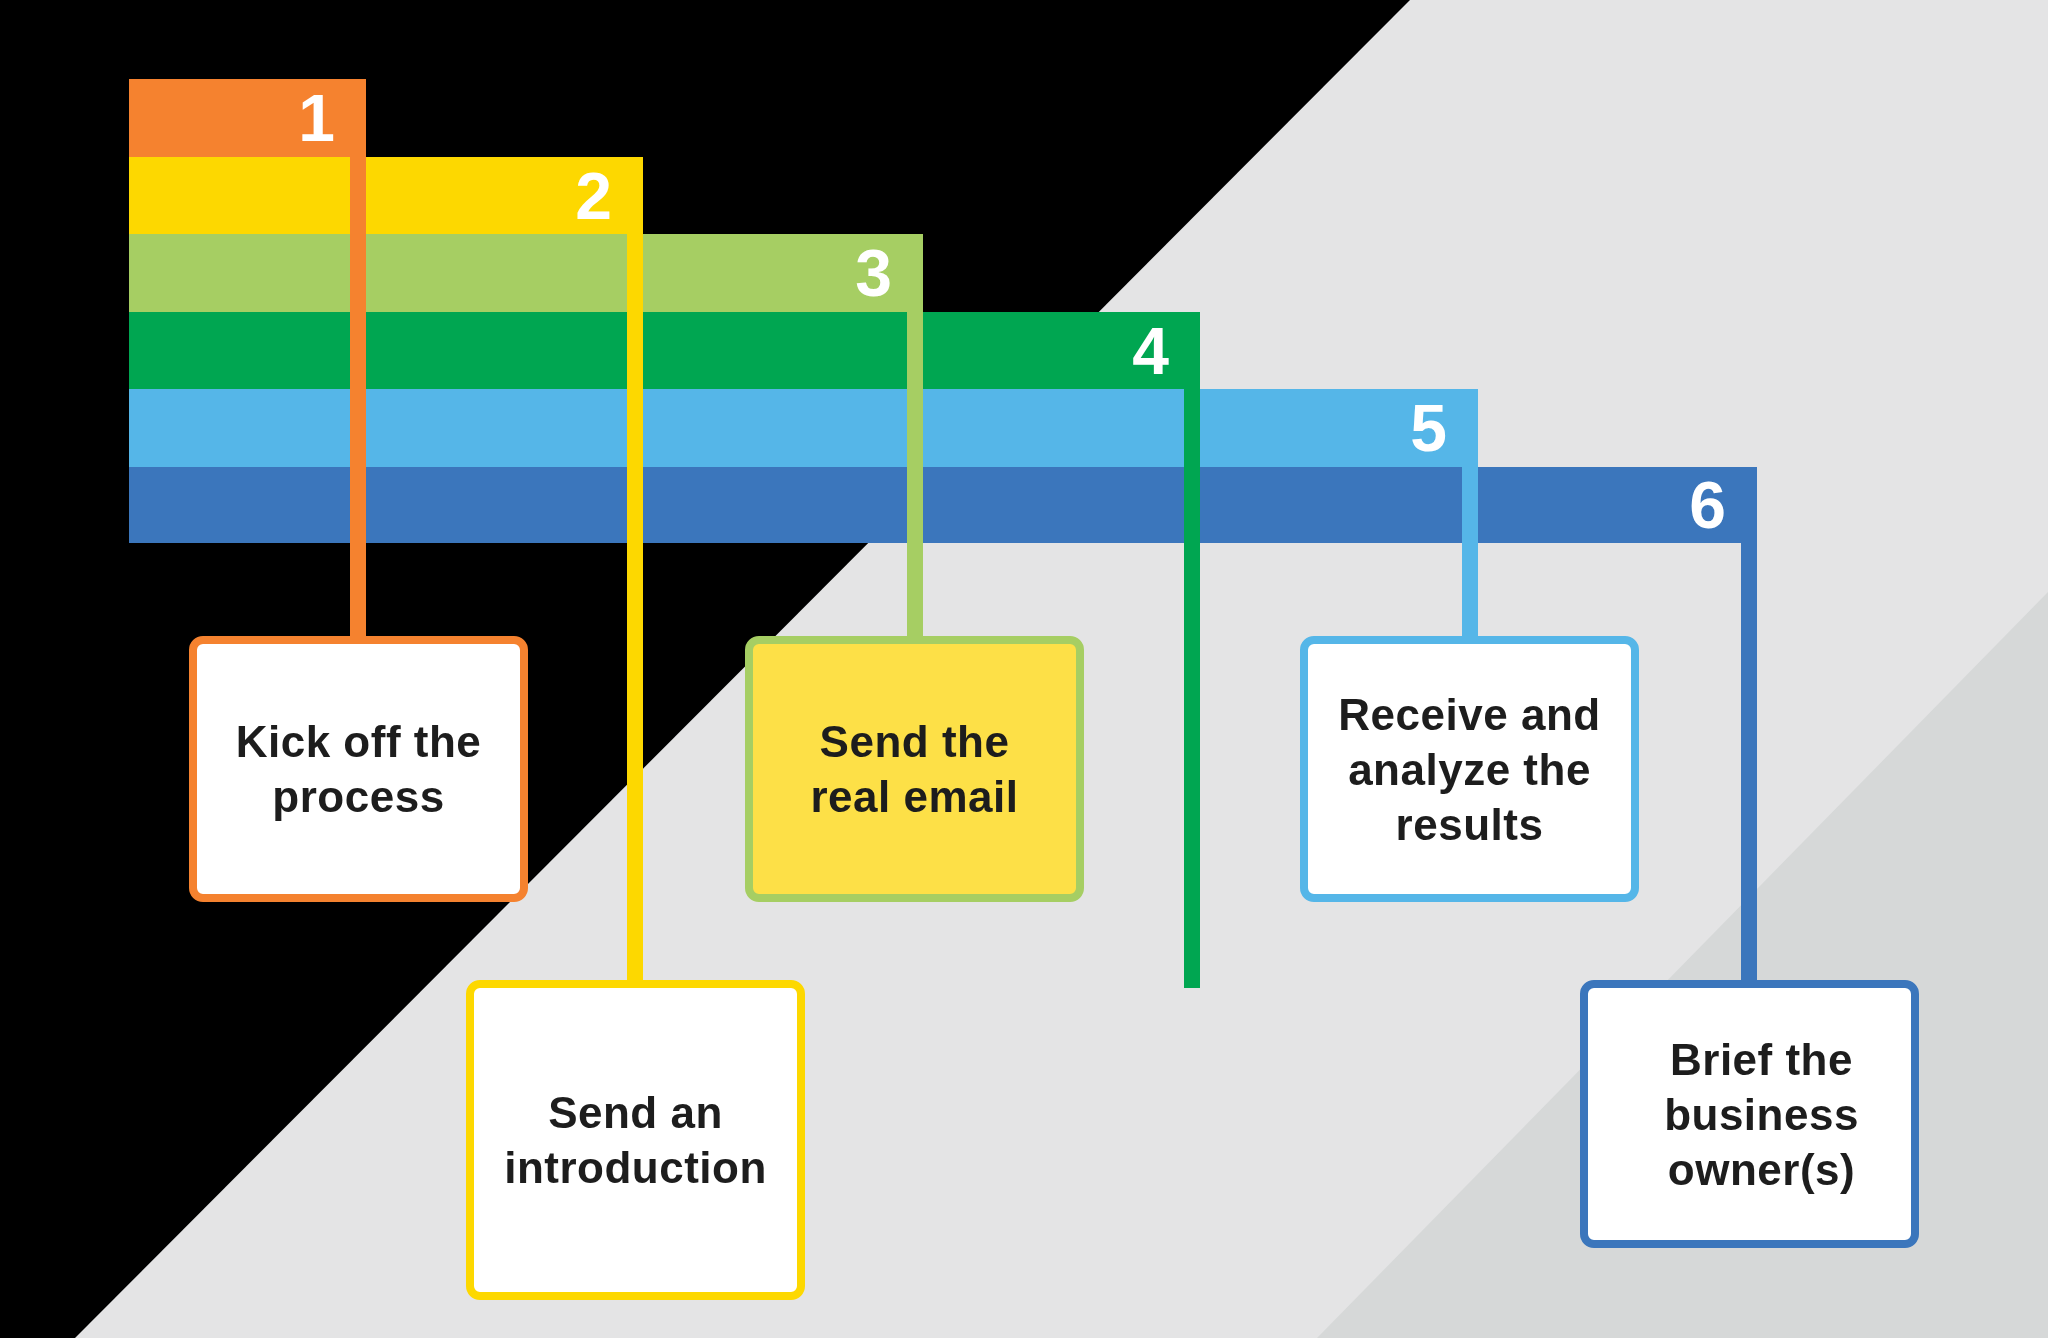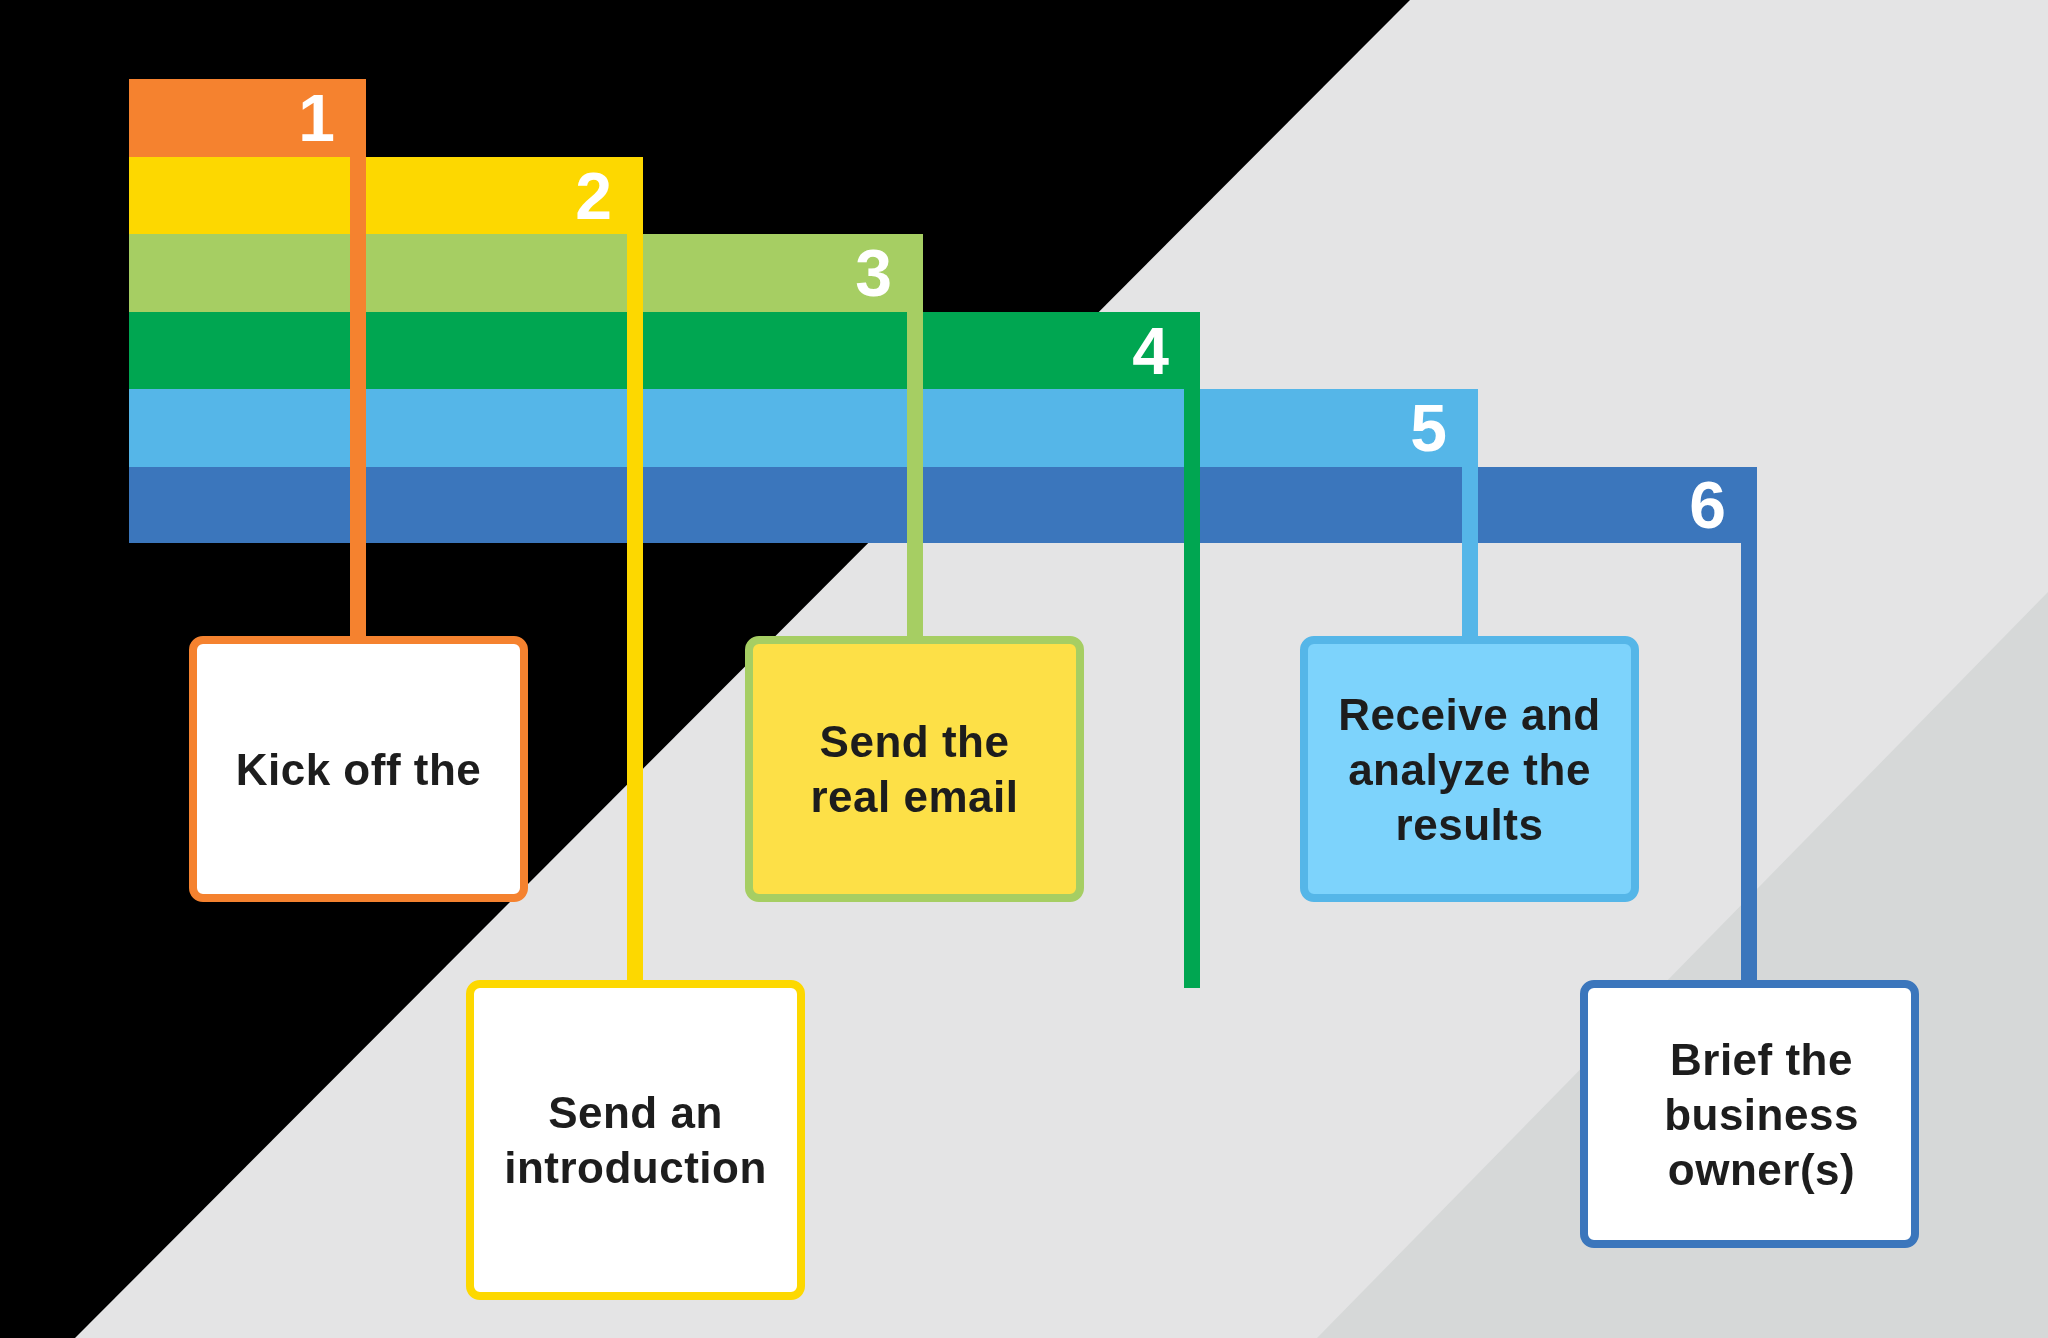--- a/index.html
+++ b/index.html
@@ -96,35 +96,36 @@
       <div class="connector" style="left: 627px; top: 234px; width: 16px; height: 754px; background: rgb(253, 216, 0);"></div>
       <div class="connector" style="left: 907px; top: 312px; width: 16px; height: 332px; background: rgb(166, 206, 99);"></div>
       <div class="connector" style="left: 1184px; top: 389px; width: 16px; height: 599px; background: rgb(0, 166, 81);"></div>
       <div class="connector" style="left: 1462px; top: 467px; width: 16px; height: 177px; background: rgb(85, 182, 232);"></div>
       <div class="connector" style="left: 1741px; top: 543px; width: 16px; height: 445px; background: rgb(59, 118, 188);"></div>
     </div>
   <div class="layer" id="cards-layer">
       <div class="card" style="left: 189px; top: 636px; width: 339px; height: 266px; border-color: rgb(245, 130, 47); background: rgb(255, 255, 255);">
         <div class="card-label" style="color: rgb(29, 29, 29);">
           <div>Kick off the</div>
+          <div>process</div>
         </div>
       </div>
       <div class="card" style="left: 466px; top: 980px; width: 339px; height: 320px; border-color: rgb(253, 216, 0); background: rgb(255, 255, 255);">
         <div class="card-label" style="color: rgb(29, 29, 29);">
           <div>Send an</div>
           <div>introduction</div>
         </div>
       </div>
       <div class="card" style="left: 745px; top: 636px; width: 339px; height: 266px; border-color: rgb(166, 206, 99); background: #fde047;">
         <div class="card-label" style="color: rgb(29, 29, 29);">
           <div>Send the</div>
           <div>real email</div>
         </div>
       </div>
-      <div class="card" style="left: 1300px; top: 636px; width: 339px; height: 266px; border-color: rgb(85, 182, 232); background: #7dd3fc;">
+      <div class="card" style="left: 1300px; top: 636px; width: 339px; height: 266px; border-color: rgb(85, 182, 232); background: #ffffff;">
         <div class="card-label" style="color: rgb(29, 29, 29);">
           <div>Receive and</div>
           <div>analyze the</div>
           <div>results</div>
         </div>
       </div>
       <div class="card" style="left: 1580px; top: 980px; width: 339px; height: 268px; border-color: rgb(59, 118, 188); background: rgb(255, 255, 255);">
         <div class="card-label" style="color: rgb(29, 29, 29); margin-left: 24px;">
           <div>Brief the</div>
           <div>business</div>

